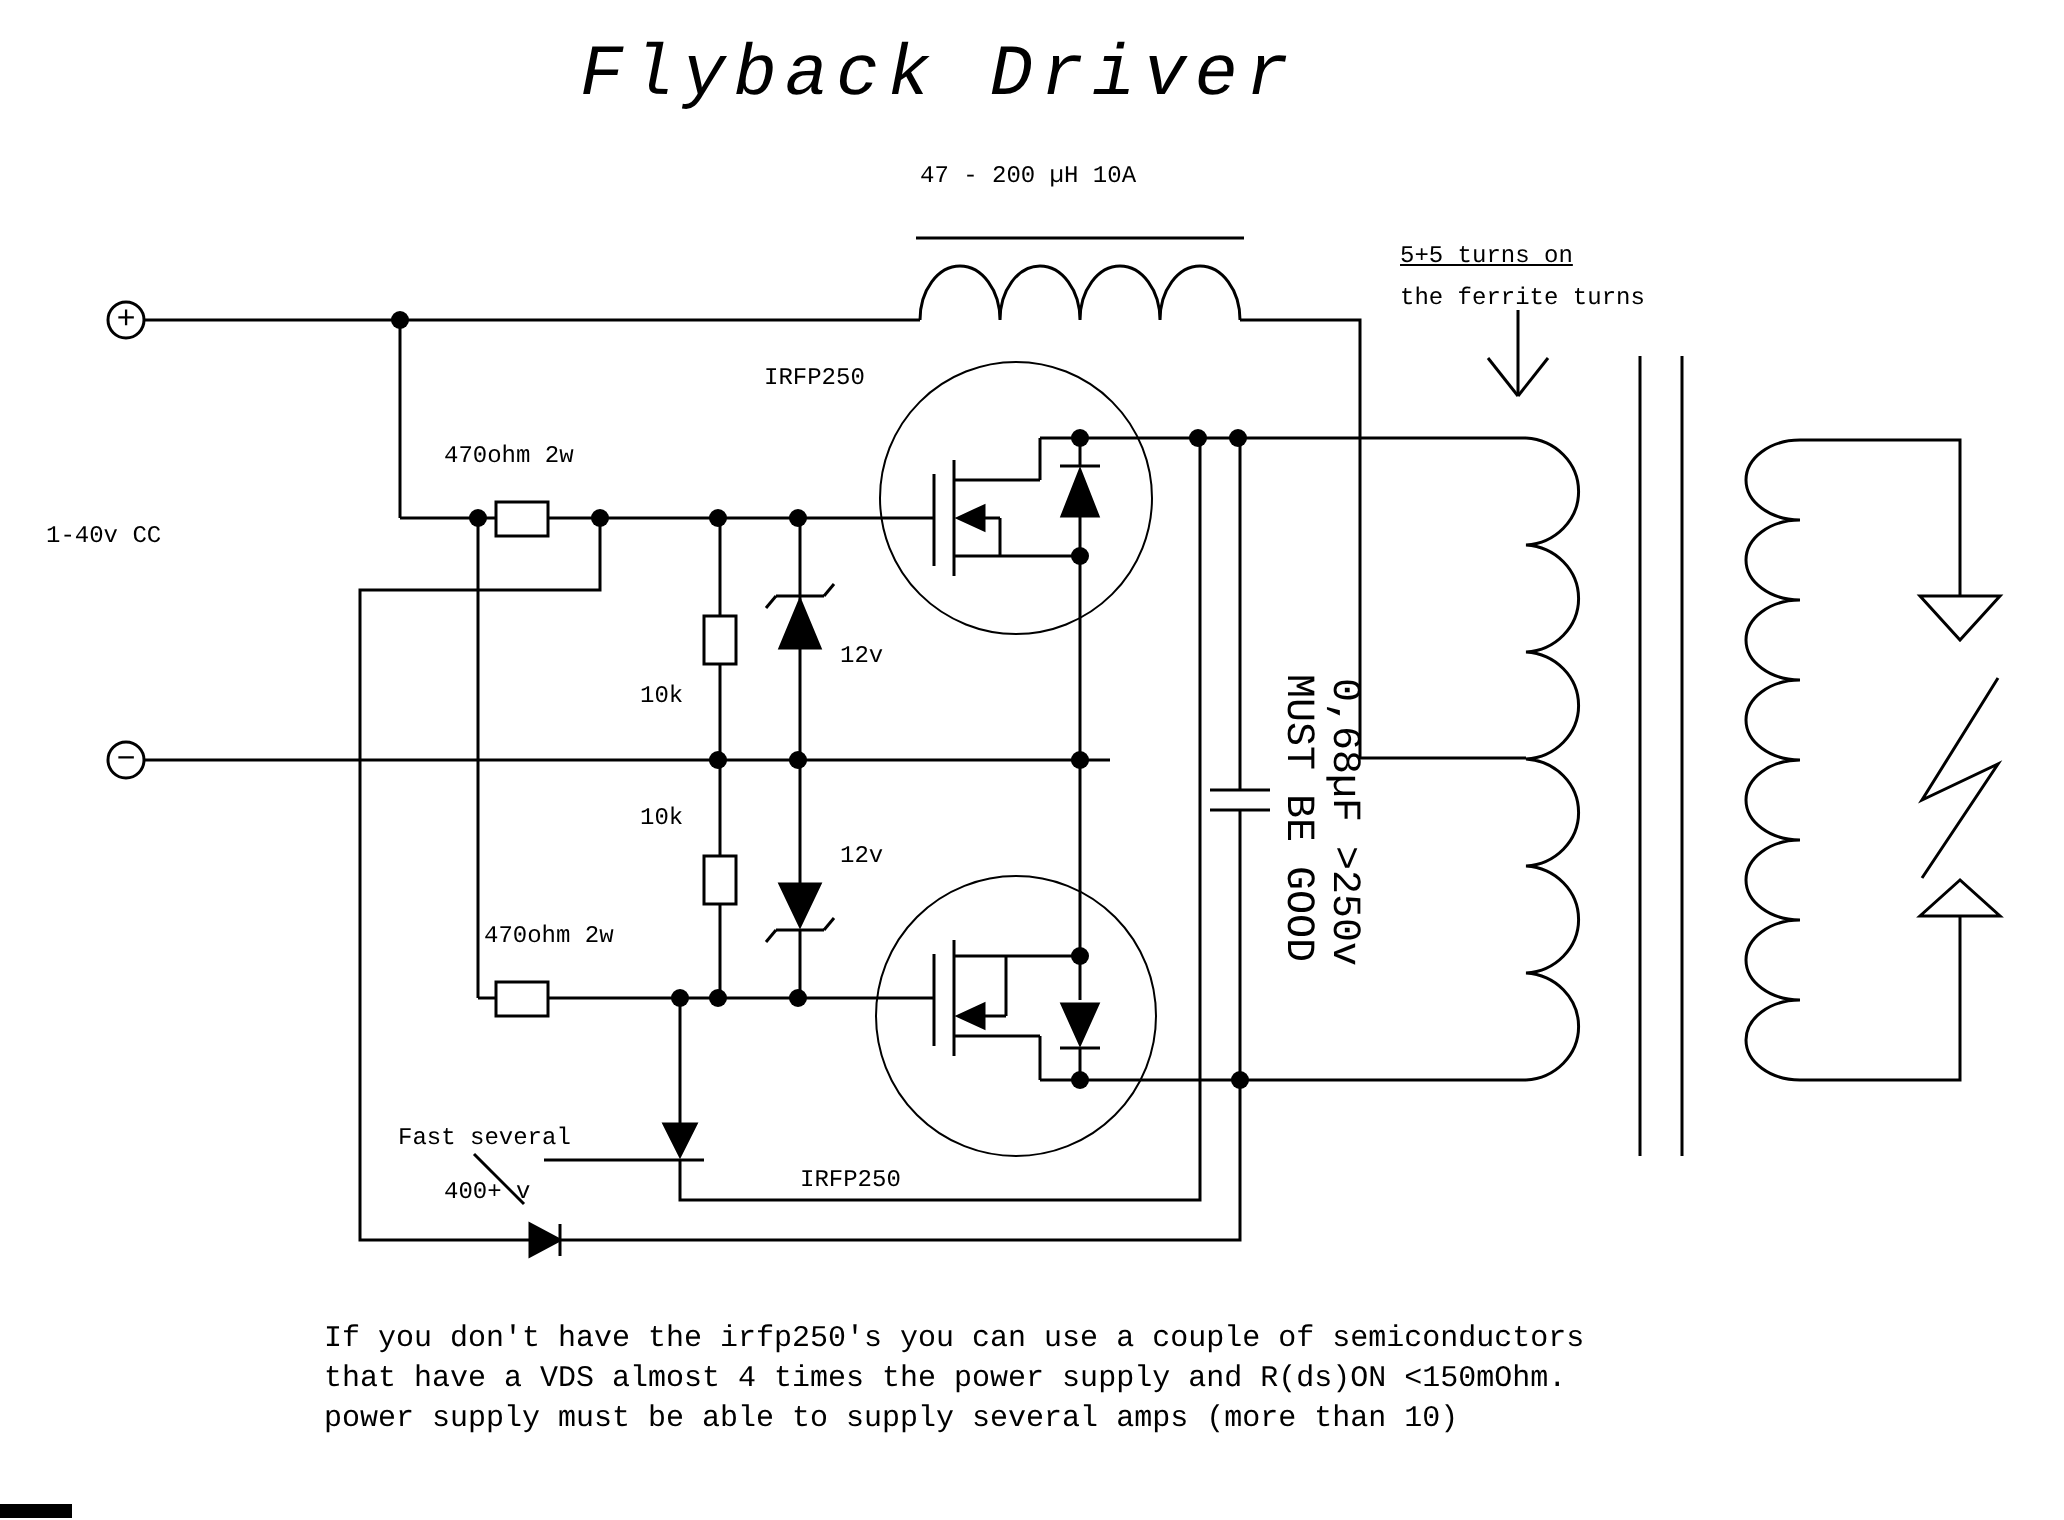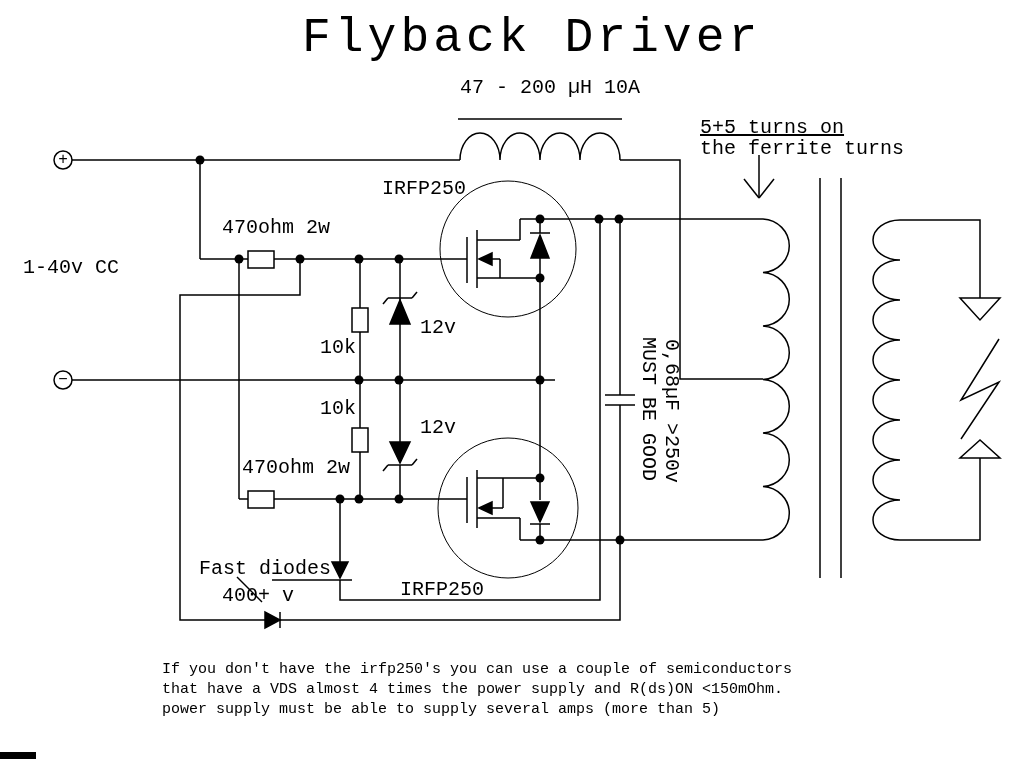--- a/index.html
+++ b/index.html
@@ -14,32 +14,33 @@
     overflow: hidden;
   }
   #schematic-svg {
     position: absolute;
     left: 0; top: 0;
     width: 1032px; height: 760px;
   }
   .lbl {
     position: absolute;
     font-family: "Liberation Mono", monospace;
-    font-size: 20px;
+    font-size: 12px;
     line-height: 20px;
     white-space: pre;
     color: #000000;
   }
   .title {
     position: absolute;
-    left: 302px; top: 18px;
-    font-size: 48px;
+    left: 290px; top: 18px;
+    font-size: 36px;
     line-height: 40px;
     letter-spacing: 4px;
     white-space: pre;
+    font-style: italic;
   }
   .vtext {
     position: absolute;
     font-size: 20px;
     line-height: 20px;
     white-space: pre;
     transform: rotate(90deg);
     transform-origin: top left;
   }
   .term-glyph {
@@ -247,23 +248,23 @@
   <div class="lbl" style="left:700px; top:139px;">the ferrite turns</div>
   <div class="lbl" style="left:382px; top:179px;">IRFP250</div>
   <div class="lbl" style="left:222px; top:218px;">470ohm 2w</div>
   <div class="lbl" style="left:23px; top:258px;">1-40v CC</div>
   <div class="lbl" style="left:420px; top:318px;">12v</div>
   <div class="lbl" style="left:320px; top:338px;">10k</div>
   <div class="lbl" style="left:320px; top:399px;">10k</div>
   <div class="lbl" style="left:420px; top:418px;">12v</div>
   <div class="lbl" style="left:242px; top:458px;">470ohm 2w</div>
   <div class="lbl" style="left:222px; top:538px;margin-top:48px;">400+ v</div>
-  <div class="lbl" style="left:199px; top:559px;">Fast diodes</div>
+  <div class="lbl" style="left:199px; top:559px;">Fast several</div>
   <div class="lbl" style="left:400px; top:580px;">IRFP250</div>
 
   <div class="vtext" style="left:681px; top:339px;">0,68µF &gt;250v</div>
   <div class="vtext" style="left:658px; top:337px;">MUST BE GOOD</div>
 
   <div class="footer-line" style="top:660px;">If you don't have the irfp250's you can use a couple of semiconductors</div>
   <div class="footer-line" style="top:680px;">that have a VDS almost 4 times the power supply and R(ds)ON &lt;150mOhm.</div>
-  <div class="footer-line" style="top:700px;">power supply must be able to supply several amps (more than 5)</div>
+  <div class="footer-line" style="top:700px;">power supply must be able to supply several amps (more than 10)</div>
 
 </div>
 
 </body></html>

